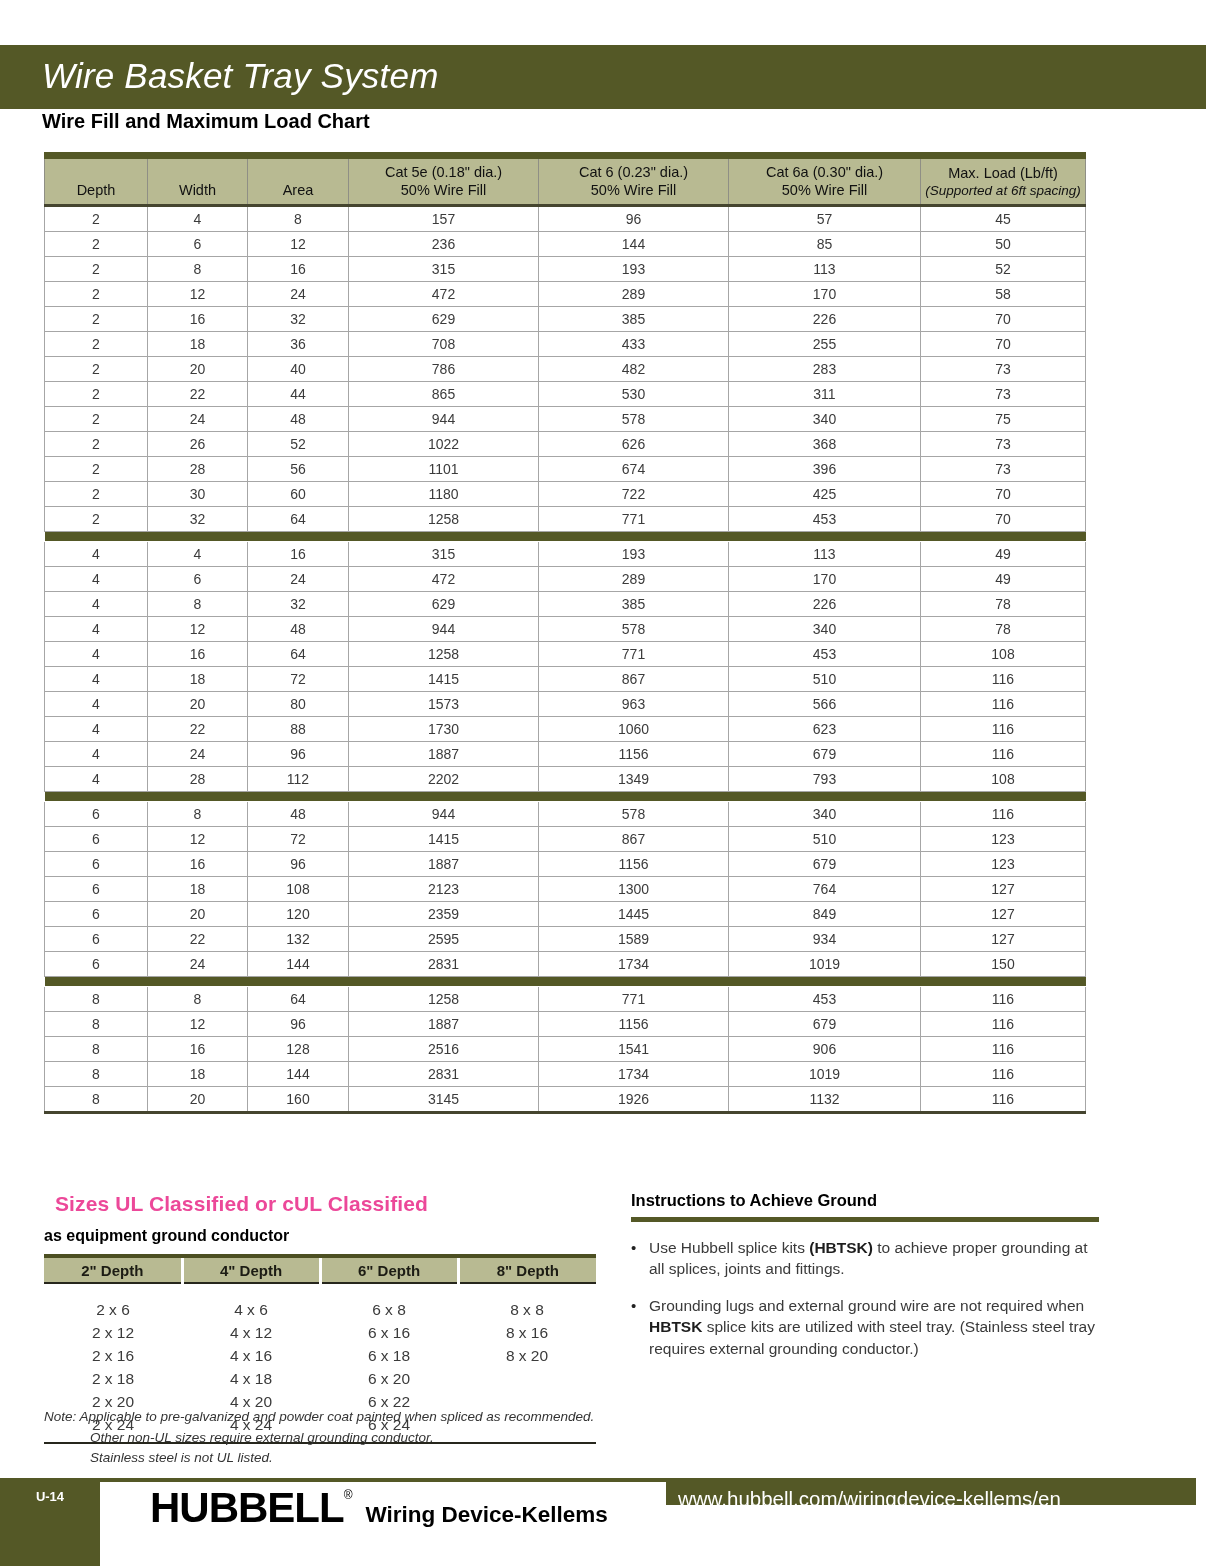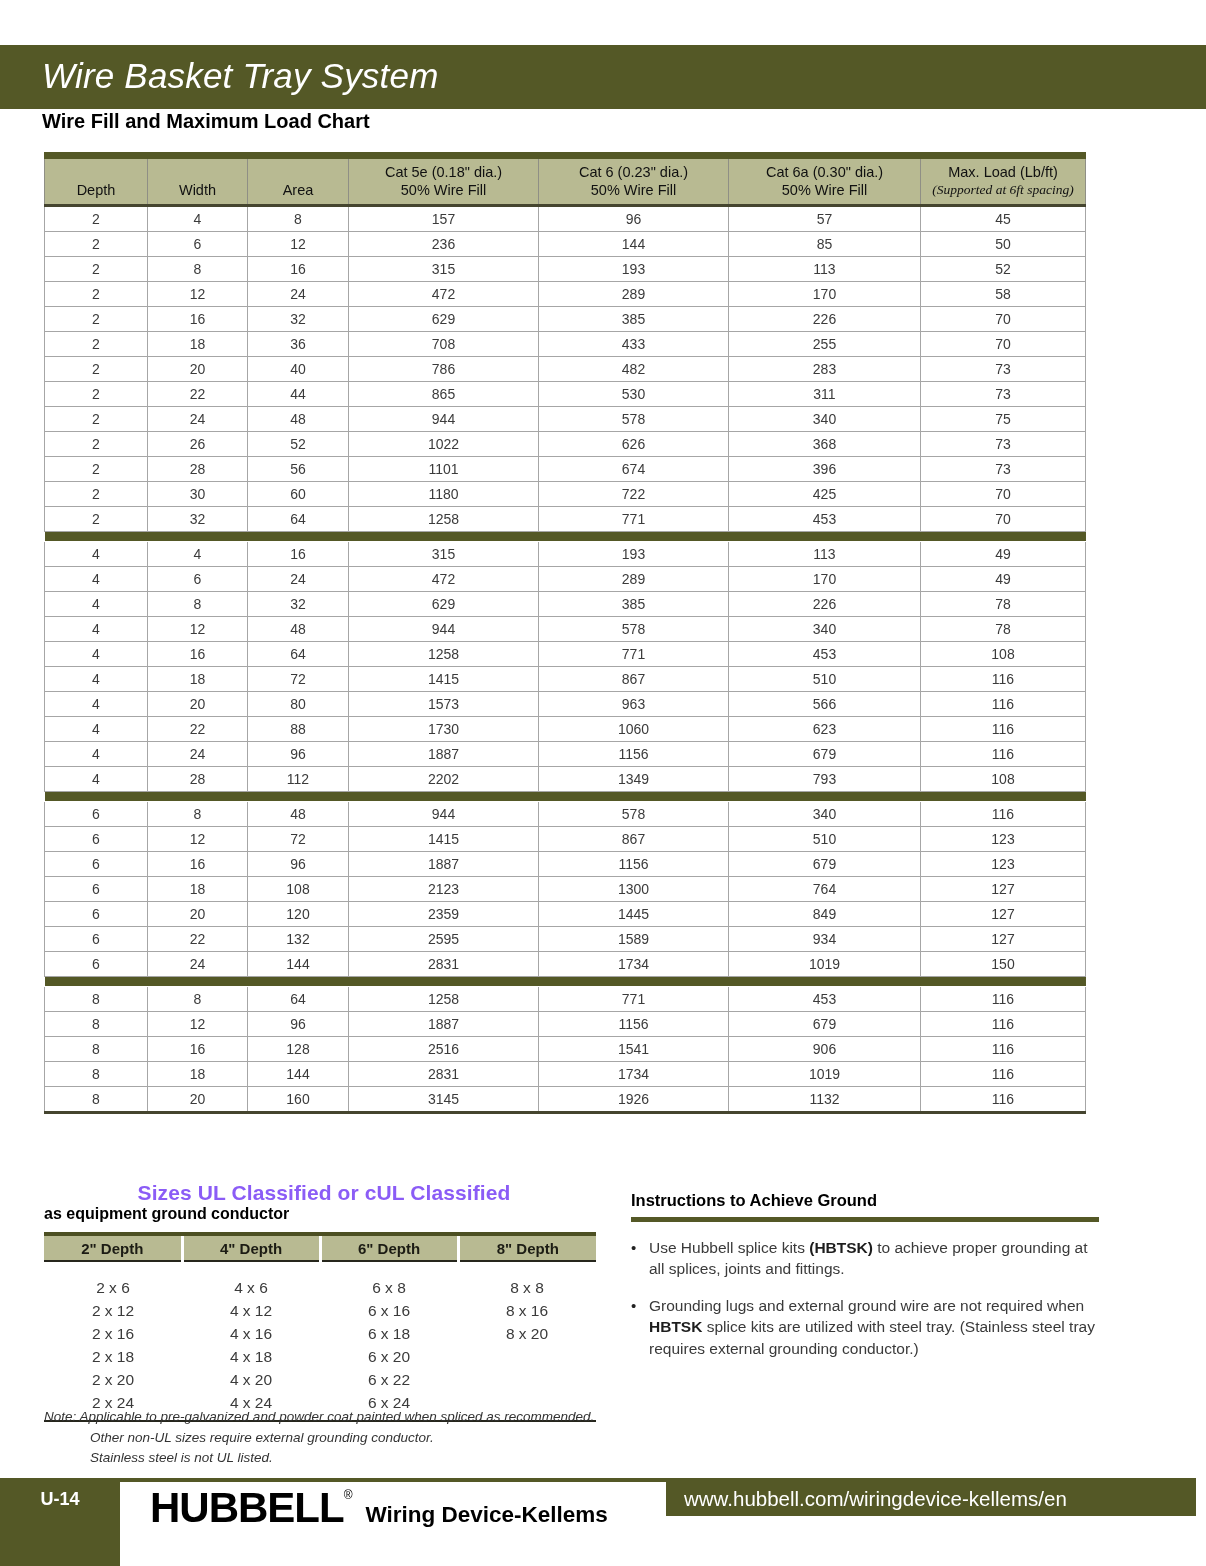--- a/index.html
+++ b/index.html
@@ -30,35 +30,35 @@
   table.main col.c4 { width:190px; } table.main col.c5 { width:192px; }
   table.main col.c6 { width:165px; }
   table.main thead th {
     background:#b8ba92; border:1px solid #8f8f85;
     border-top:7px solid #545826; border-bottom:3px solid #45452f;
     vertical-align:bottom; text-align:center;
     font-weight:400; font-size:14.5px; color:#111;
     padding:5px 3px 6px;
   }
   table.main thead th .l2 { margin-top:2px; }
-  table.main thead th .it { font-style:italic; font-size:13.5px;font-family:Liberation Serif, serif; }
+  table.main thead th .it { font-style:italic; font-size:13.5px; }
   table.main tbody td {
     border:1px solid #a6a6a6; text-align:center;
     font-size:14px; color:#3b3b3b; height:24px; padding:0 4px;
     background:#ffffff;
   }
   table.main tbody tr.sep td {
     background:#545826; height:9px; border-left:none; border-right:none;
     border-top:1px solid #fff; border-bottom:1px solid #fff; padding:0;
   }
   table.main tbody tr:last-child td { border-bottom:3px solid #45452f; }
 
   
   .sizes { position:absolute; top:1181px; left:44px; width:560px; }
-  .sizes h3 { margin:0; font-size:21px; font-weight:700; color:#8b5cf6; letter-spacing:0.1px;text-align:center; }
+  .sizes h3 { margin:11px; font-size:21px; font-weight:700; color:#ec4899; letter-spacing:0.1px; }
   .sizes h4 { margin:0 0 9px 0; font-size:16px; font-weight:700; color:#000; }
   table.sizes-t { border-collapse:collapse; width:552px; table-layout:fixed; border-bottom:2px solid #26261c; }
   table.sizes-t th {
     background:#b8ba92; border-top:4px solid #4c4f22; border-bottom:2px solid #26261c;
     font-size:15px; font-weight:700; color:#1c1c14; padding:4px 0 3px; text-align:center;
   }
   table.sizes-t th + th { border-left:3px solid #ffffff; }
   table.sizes-t td {
     text-align:center; font-size:15.5px; color:#3b3b3b; padding:1px 0; height:21px;
   }
@@ -75,32 +75,32 @@
   .instructions .rule { height:5px; background:#545826; margin-bottom:15px; }
   .instructions ul { list-style:none; margin:0; padding:0; }
   .instructions li { display:flex; margin-bottom:15px; }
   .instructions .dot { flex:0 0 18px; font-size:15px; color:#222; line-height:1.4; }
   .instructions .txt { font-size:15.5px; color:#3a3a3a; line-height:1.38; }
   .instructions .b { font-weight:700; color:#1d1d1d; }
 
   
   .footer-rule { position:absolute; top:1478px; left:0; width:1196px; height:4px; background:#545826; }
   .footer-page {
-    position:absolute; top:1478px; left:0; width:120px; height:88px;
-    background:#545826; color:#fff; font-weight:700; font-size:18px;
+    position:absolute; top:1478px; left:0; width:100px; height:88px;
+    background:#545826; color:#fff; font-weight:700; font-size:13px;
     text-align:center; padding-top:11px; box-sizing:border-box;
   }
   .footer-brand { position:absolute; top:1484px; left:150px; white-space:nowrap;text-align:center; }
   .footer-brand .hub { font-size:42px; font-weight:700; color:#000; letter-spacing:-1px; }
   .footer-brand .reg { font-size:12px; vertical-align:top; position:relative; top:4px; color:#000; }
   .footer-brand .suf { font-size:22.5px; font-weight:700; color:#000; margin-left:13px; }
   .footer-url {
-    position:absolute; top:1478px; left:666px; width:530px; height:38px;
+    position:absolute; top:1478px; left:666px; width:530px; height:27px;
     background:#545826; color:#fff; box-sizing:border-box;
-    font-size:20.5px; line-height:42px; padding-left:18px; white-space:nowrap;
+    font-size:20.5px; line-height:42px; padding-left:12px; white-space:nowrap;
   }
 </style>
 </head>
 <body>
 
 <div id="page">
 
   <div class="titlebar">
     <span class="t">Wire Basket Tray System</span>
   </div>

